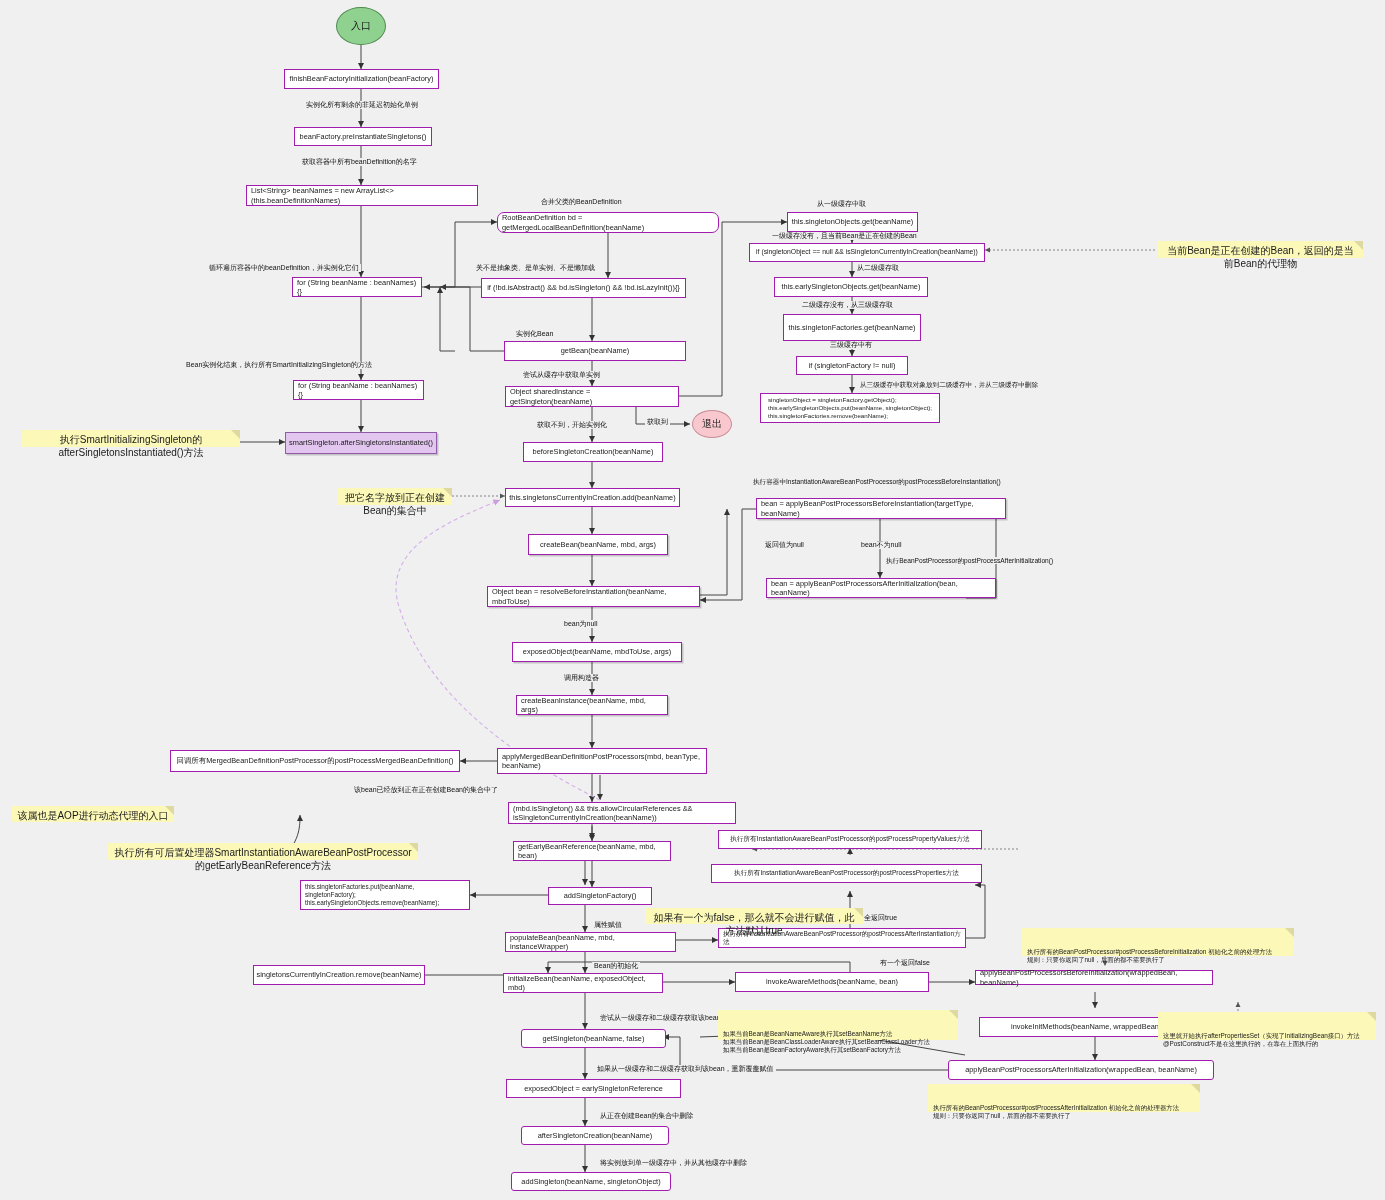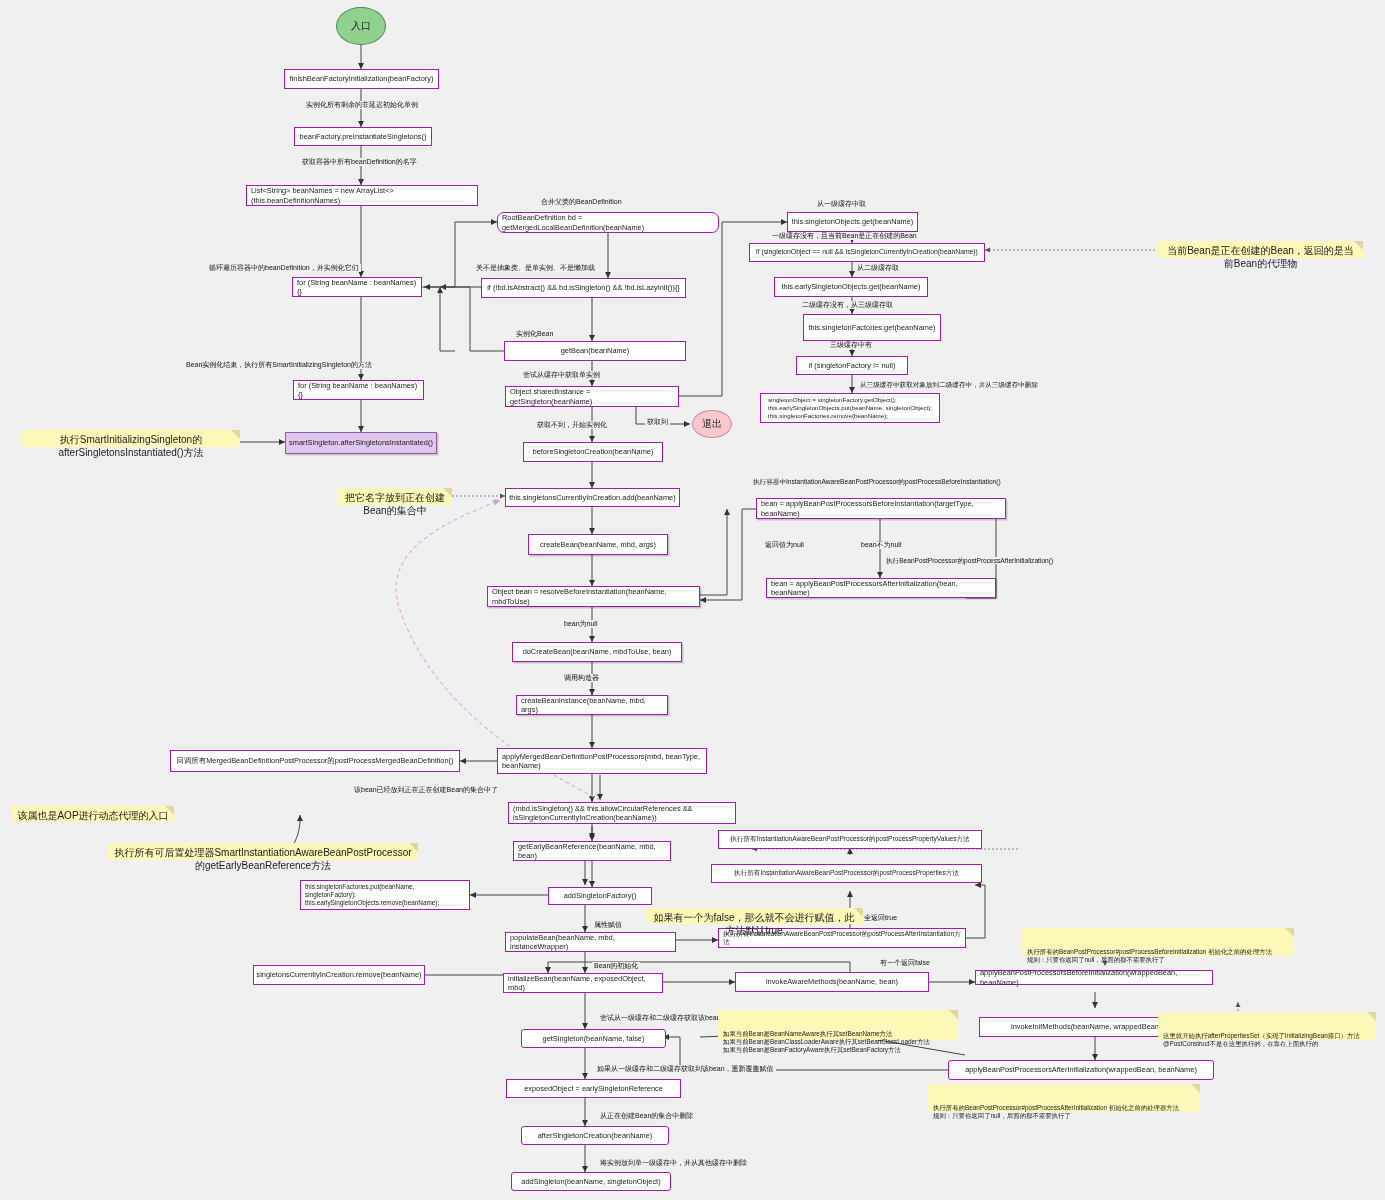--- a/index.html
+++ b/index.html
@@ -211,21 +211,21 @@
 
   <div class="node" style="left:528px;top:534px;width:140px;height:21px;">
     <span>createBean(beanName, mbd, args)</span>
   </div>
 
   <div class="node" style="left:487px;top:586px;width:213px;height:21px;">
     <span>Object bean = resolveBeforeInstantiation(beanName, mbdToUse)</span>
   </div>
 
   <div class="node" style="left:512px;top:642px;width:170px;height:20px;">
-    <span>doCreateBean(beanName, mbdToUse, bean)</span>
+    <span>exposedObject(beanName, mbdToUse, args)</span>
   </div>
 
   <div class="node" style="left:516px;top:695px;width:152px;height:20px;">
     <span>createBeanInstance(beanName, mbd, args)</span>
   </div>
 
   <div class="node plain" style="left:497px;top:748px;width:210px;height:26px;">
     <span>applyMergedBeanDefinitionPostProcessors(mbd, beanType, beanName)</span>
   </div>
 
@@ -283,21 +283,21 @@
   </div>
 
   <div class="node plain" style="left:749px;top:243px;width:236px;height:19px;font-size:6.8px;">
     <span>if (singletonObject == null &amp;&amp; isSingletonCurrentlyInCreation(beanName))</span>
   </div>
 
   <div class="node plain" style="left:774px;top:277px;width:154px;height:20px;">
     <span>this.earlySingletonObjects.get(beanName)</span>
   </div>
 
-  <div class="node plain" style="left:783px;top:314px;width:138px;height:27px;margin-left:20px;">
+  <div class="node plain" style="left:783px;top:314px;width:138px;height:27px;">
     <span>this.singletonFactories.get(beanName)</span>
   </div>
 
   <div class="node plain" style="left:796px;top:356px;width:112px;height:19px;">
     <span>if (singletonFactory != null)</span>
   </div>
 
   <div class="node plain" style="left:760px;top:393px;width:180px;height:30px;white-space:pre-line;font-size:6.2px;">
     <span>singletonObject = singletonFactory.getObject();
 this.earlySingletonObjects.put(beanName, singletonObject);

